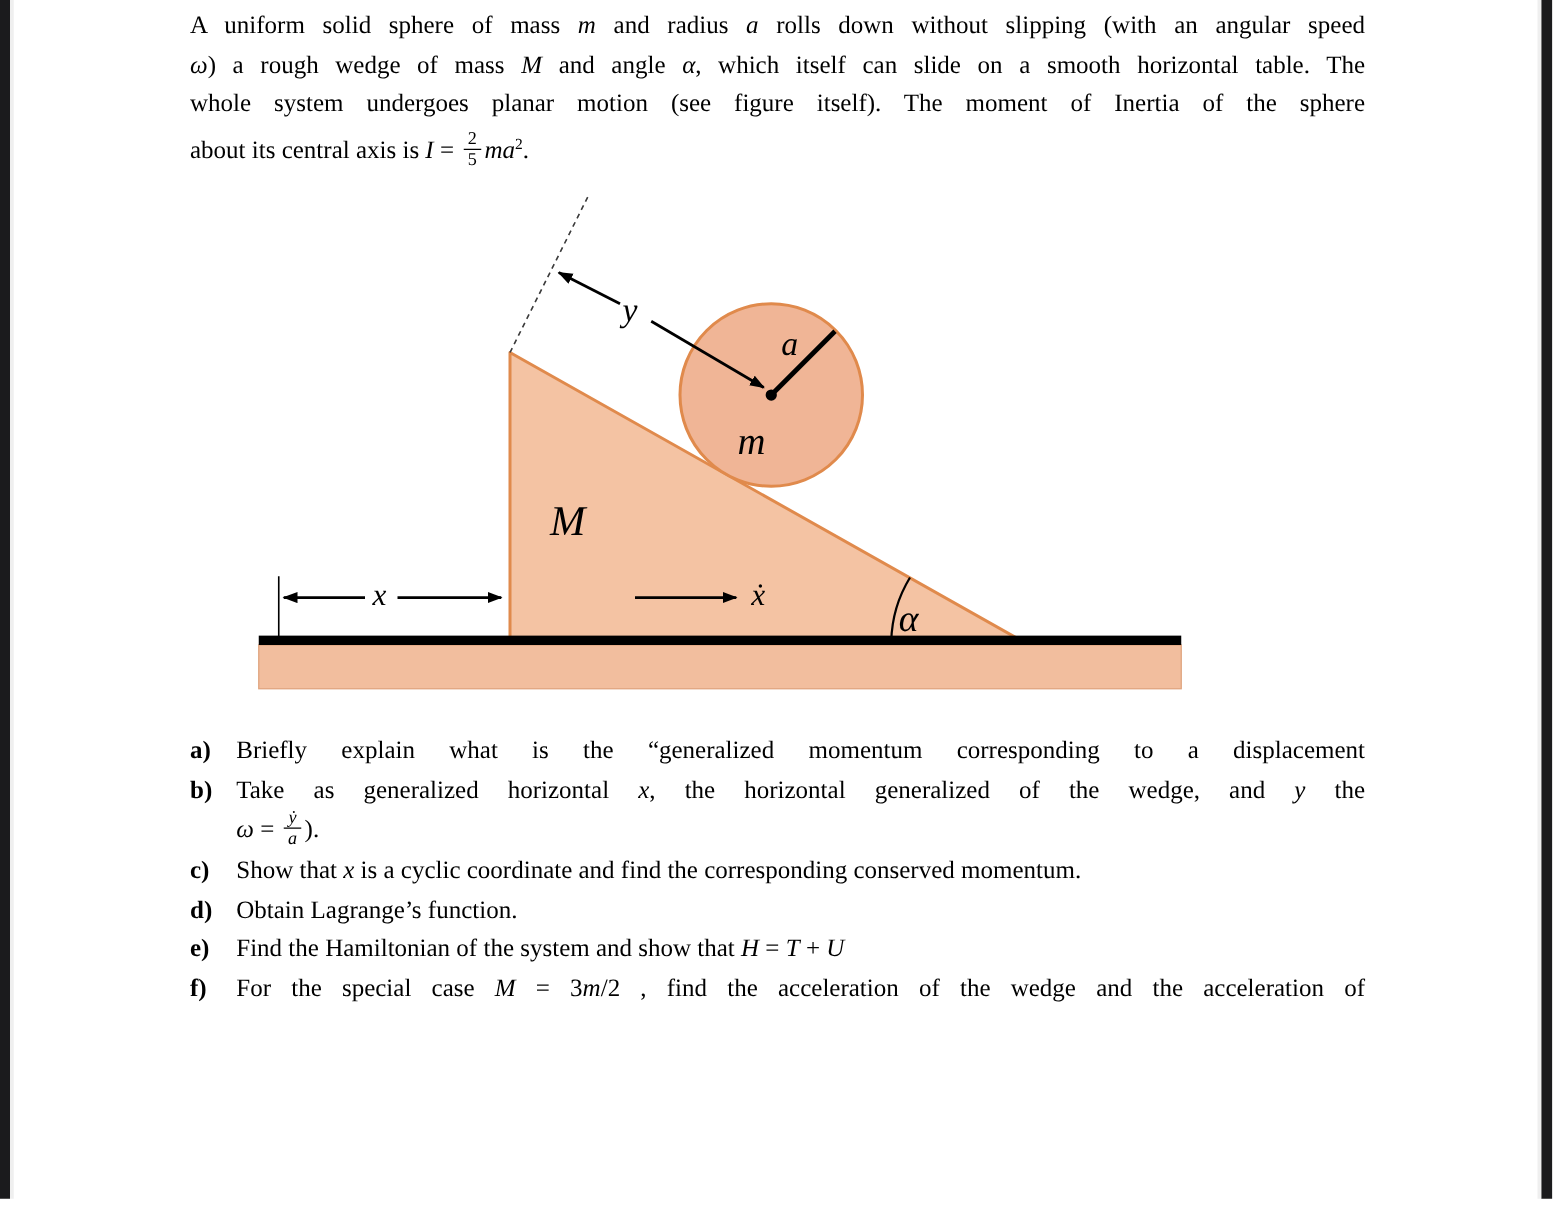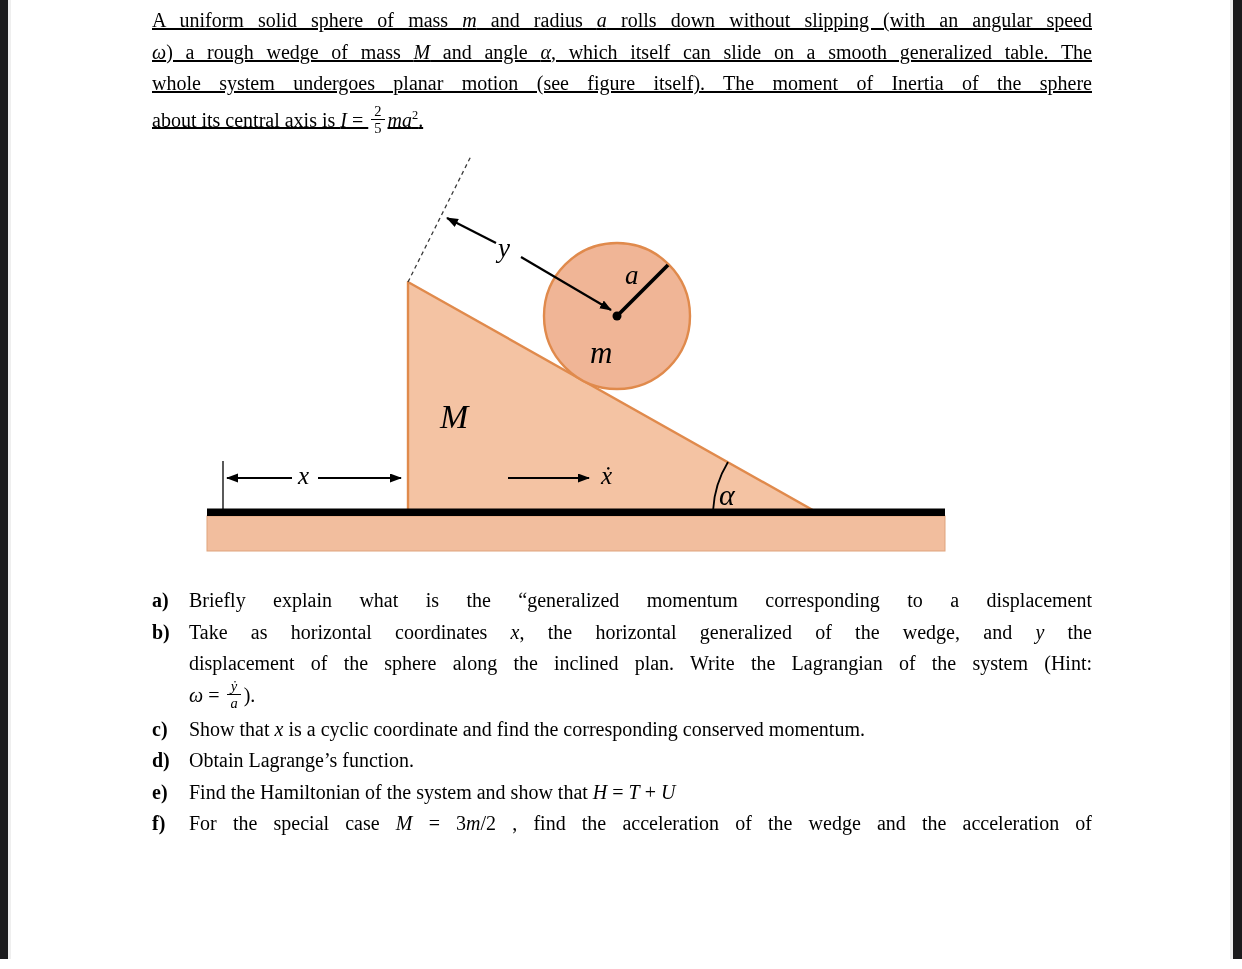--- a/index.html
+++ b/index.html
@@ -5,21 +5,21 @@
   html,body{margin:0;padding:0;background:#ffffff;}
   .page{position:relative;width:1242px;height:969px;background:#ffffff;overflow:hidden;
         font-family:"Liberation Serif",serif;color:#000;}
   .frame{position:absolute;top:0;height:959px;}
   .frame.left{left:0;width:8px;}
   .frame.right{left:1233px;width:9px;}
   .edge{position:absolute;top:0;height:959px;width:3px;}
   .edge.left{left:8px;}
   .edge.right{left:1230px;}
 
-  .intro{position:absolute;left:152px;top:5px;width:940px;font-size:20px;line-height:31.5px;text-decoration:underline;}
+  .intro{position:absolute;left:152px;top:5px;width:940px;font-size:20px;line-height:31.5px;}
   .questions{position:absolute;left:152px;top:585px;width:940px;font-size:20px;line-height:31.5px;}
   .line{text-align:left;}
   .line.stretch{text-align:justify;text-align-last:justify;}
   .it{font-style:italic;}
   sup{font-size:0.62em;}
   .frac{display:inline-flex;flex-direction:column;text-align:center;vertical-align:middle;
         font-size:14.5px;line-height:1.12;margin:0 3px;position:relative;top:-2px;}
   .frac .num{border-bottom:1.3px solid #000;padding:0 3px;}
   .frac .den{padding:0 3px;}
   .qitem{display:flex;align-items:flex-start;}
@@ -33,21 +33,21 @@
 <body>
 
 <div class="page">
   <div class="frame left" style="background: rgb(27, 27, 29);"></div>
   <div class="frame right" style="background: rgb(27, 27, 29);"></div>
   <div class="edge left" style="background: rgb(239, 239, 239);"></div>
   <div class="edge right" style="background: rgb(239, 239, 239);"></div>
 
   <div class="intro" id="intro">
       <div class="line stretch"><span>A uniform solid sphere of mass </span><span class="it">m</span><span> and radius </span><span class="it">a</span><span> rolls down without slipping (with an angular speed</span></div>
-      <div class="line stretch"><span class="it">ω</span><span>) a rough wedge of mass </span><span class="it">M</span><span> and angle </span><span class="it">α</span><span>, which itself can slide on a smooth generalized table. The</span></div>
+      <div class="line stretch"><span class="it">ω</span><span>) a rough wedge of mass </span><span class="it">M</span><span> and angle </span><span class="it">α</span><span>, which itself can slide on a smooth horizontal table. The</span></div>
       <div class="line stretch"><span>whole system undergoes planar motion (see figure itself). The moment of Inertia of the sphere</span></div>
       <div class="line"><span>about its central axis is </span><span class="it">I</span><span> = </span><span class="frac">
           <span class="num">2</span>
           <span class="den">5</span>
         </span><span class="it">ma</span><sup>2</sup><span>.</span></div>
     </div>
 
   <div class="figure">
     <svg width="760" height="410" viewBox="0 0 760 410">
       <defs>
@@ -92,22 +92,21 @@
   <div class="questions" id="questions">
       <div class="qitem">
         <div class="qlabel">a)</div>
         <div class="qbody">
           <div class="line stretch"><span>Briefly explain what is the “generalized momentum corresponding to a displacement</span></div>
         </div>
       </div>
       <div class="qitem">
         <div class="qlabel">b)</div>
         <div class="qbody">
-          <div class="line stretch"><span>Take as horizontal coordinates </span><span class="it">x</span><span>, the horizontal generalized of the wedge, and </span><span class="it">y</span><span> the</span></div>
-          <div class="line stretch"><span>displacement of the sphere along the inclined plan. Write the Lagrangian of the system (Hint:</span></div>
+          <div class="line stretch"><span>Take as generalized horizontal </span><span class="it">x</span><span>, the horizontal generalized of the wedge, and </span><span class="it">y</span><span> the</span></div>
           <div class="line"><span class="it">ω</span><span> = </span><span class="frac it">
               <span class="num">ẏ</span>
               <span class="den">a</span>
             </span><span>).</span></div>
         </div>
       </div>
       <div class="qitem">
         <div class="qlabel">c)</div>
         <div class="qbody">
           <div class="line"><span>Show that </span><span class="it">x</span><span> is a cyclic coordinate and find the corresponding conserved momentum.</span></div>

